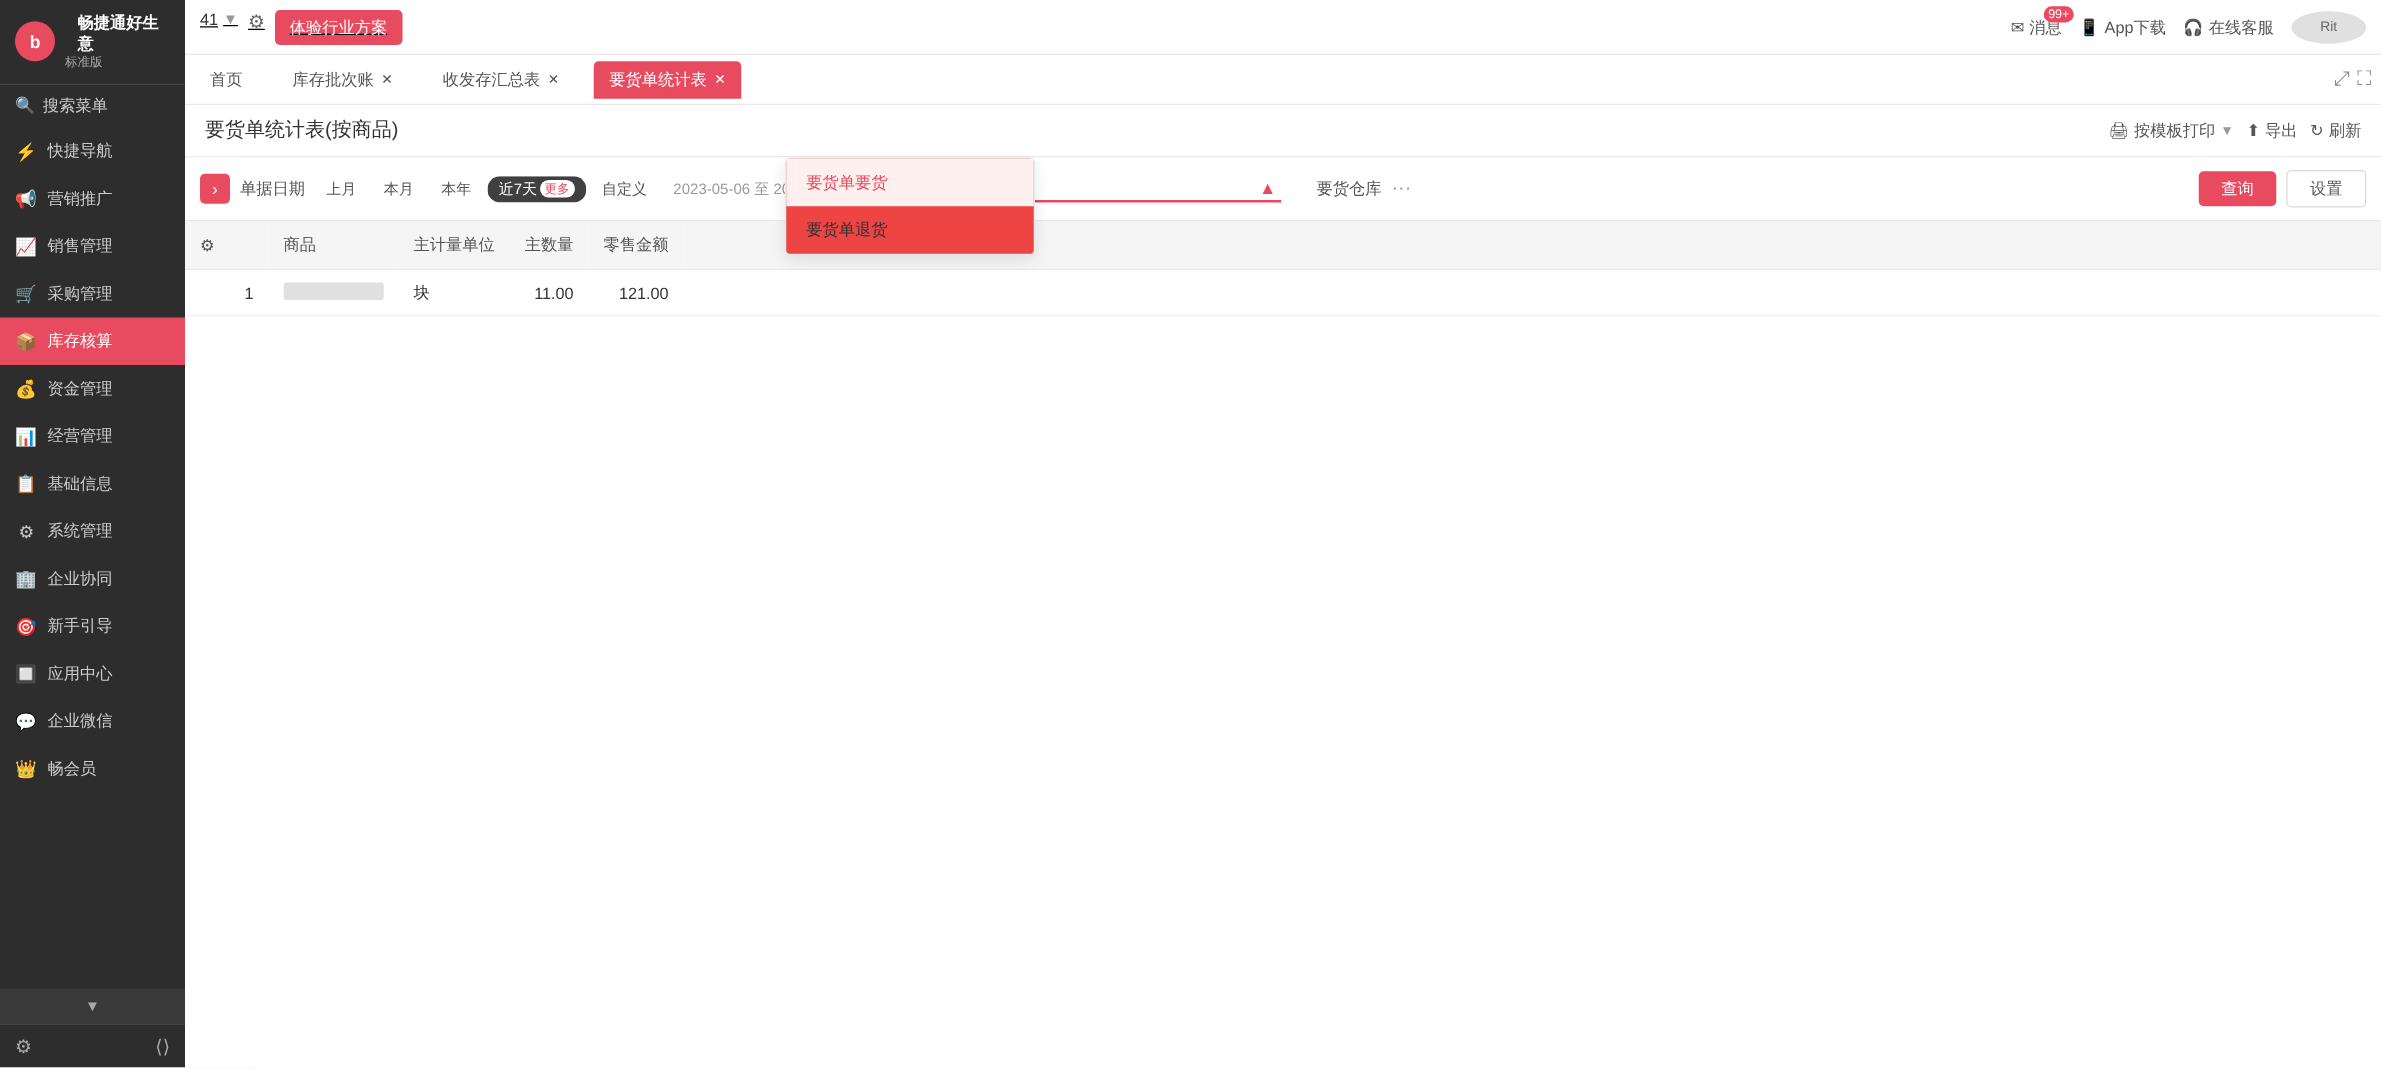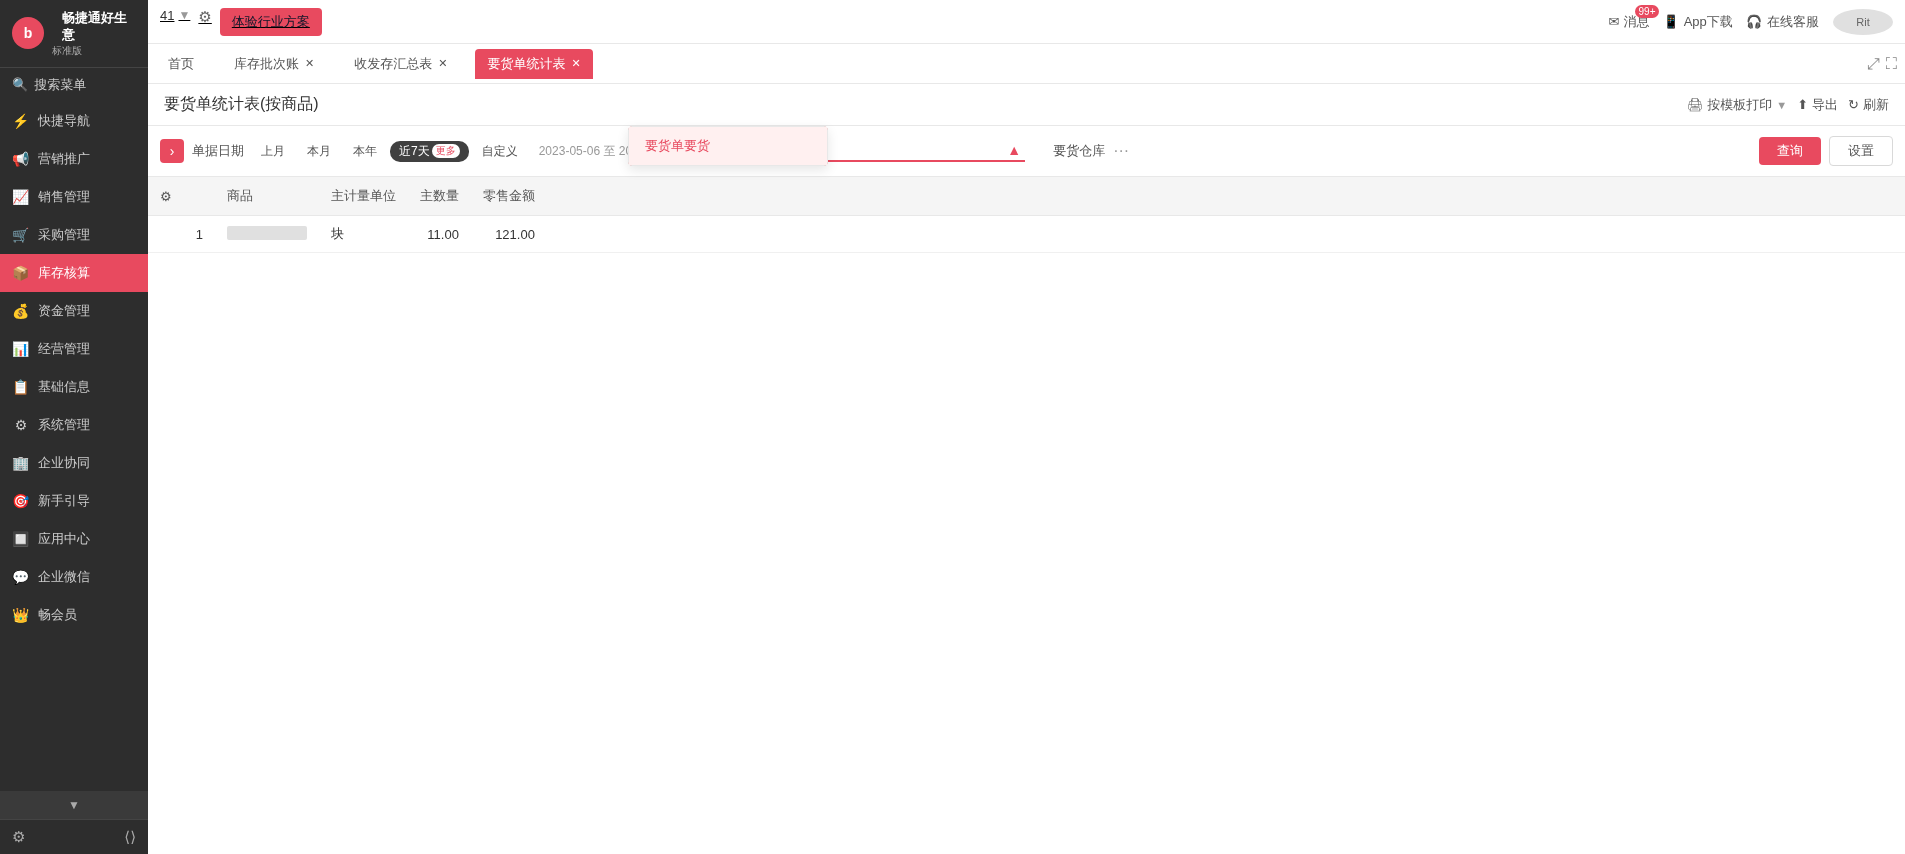--- a/index.html
+++ b/index.html
@@ -86,21 +86,21 @@
       gap: 10px;
       flex-shrink: 0;
     }
     .topbar-left { display: flex; align-items: flex-start; gap: 8px; flex: 1; text-decoration: underline; }
     .topbar-store {
       display: flex; align-items: center; gap: 4px;
       font-size: 13px; color: #333; cursor: pointer;
     }
     .topbar-gear { color: #666; cursor: pointer; font-size: 15px; }
     .topbar-demo-btn {
-      background: #e84a5f; color: #0f172a; border: none;
+      background: #e84a5f; color: #ffffff; border: none;
       padding: 5px 12px; border-radius: 4px; cursor: pointer;
       font-size: 13px;
     }
     .topbar-right { display: flex; align-items: center; gap: 14px; }
     .topbar-msg { display: flex; align-items: center; gap: 4px; color: #555; cursor: pointer; font-size: 13px; position: relative; }
     .badge { background: #e84a5f; color: #fff; border-radius: 10px; font-size: 10px; padding: 1px 4px; position: absolute; top: -8px; right: -10px; }
     .topbar-app { display: flex; align-items: center; gap: 4px; color: #555; cursor: pointer; font-size: 13px; }
     .topbar-service { display: flex; align-items: center; gap: 4px; color: #555; cursor: pointer; font-size: 13px; }
     .topbar-avatar { width: 28px; height: 28px; background: #ddd; border-radius: 50%; cursor: pointer; }
 
@@ -474,20 +474,23 @@
 
         <span class="warehouse-label">要货仓库</span>
         <span class="warehouse-dots">···</span>
 
         <button class="query-btn">查询</button>
         <button class="setting-btn">设置</button>
 
         <div class="dropdown-menu">
           <div class="dropdown-item selected">
             <span>要货单要货</span>
+          </div>
+          <div class="dropdown-item">
+            <span>要货单退货</span>
           </div>
         </div>
       </div>
 
       <div class="table-wrap">
         <table>
           <thead>
             <tr>
               <th class="th-settings">⚙</th>
               <th class="col-seq"></th>

